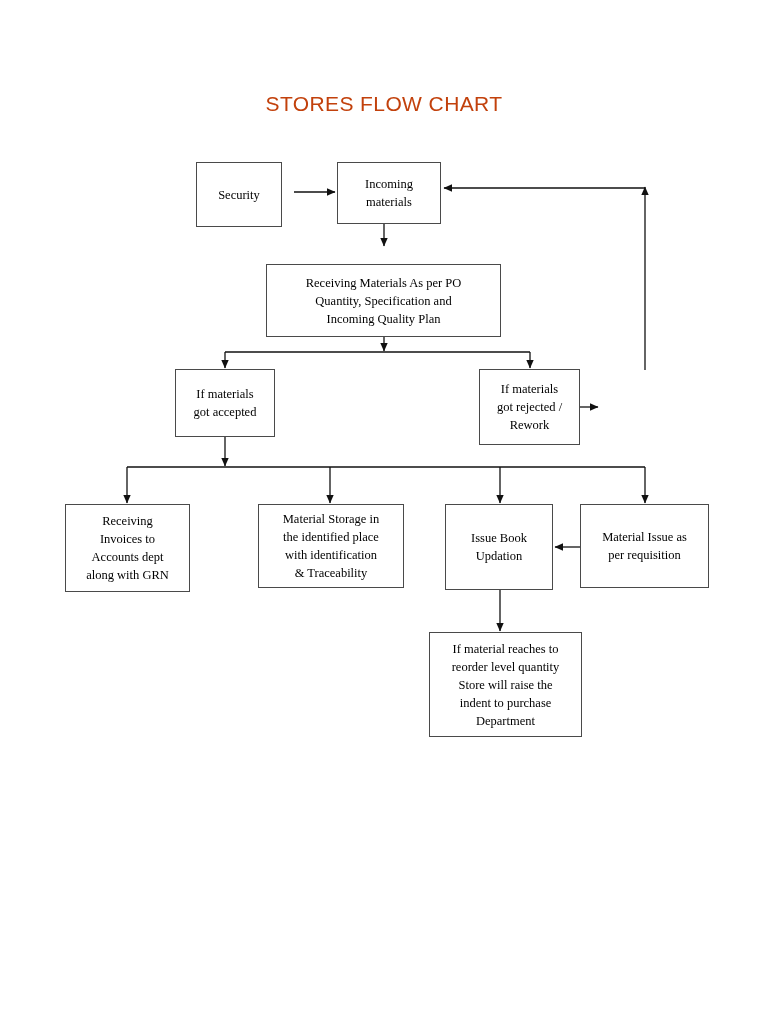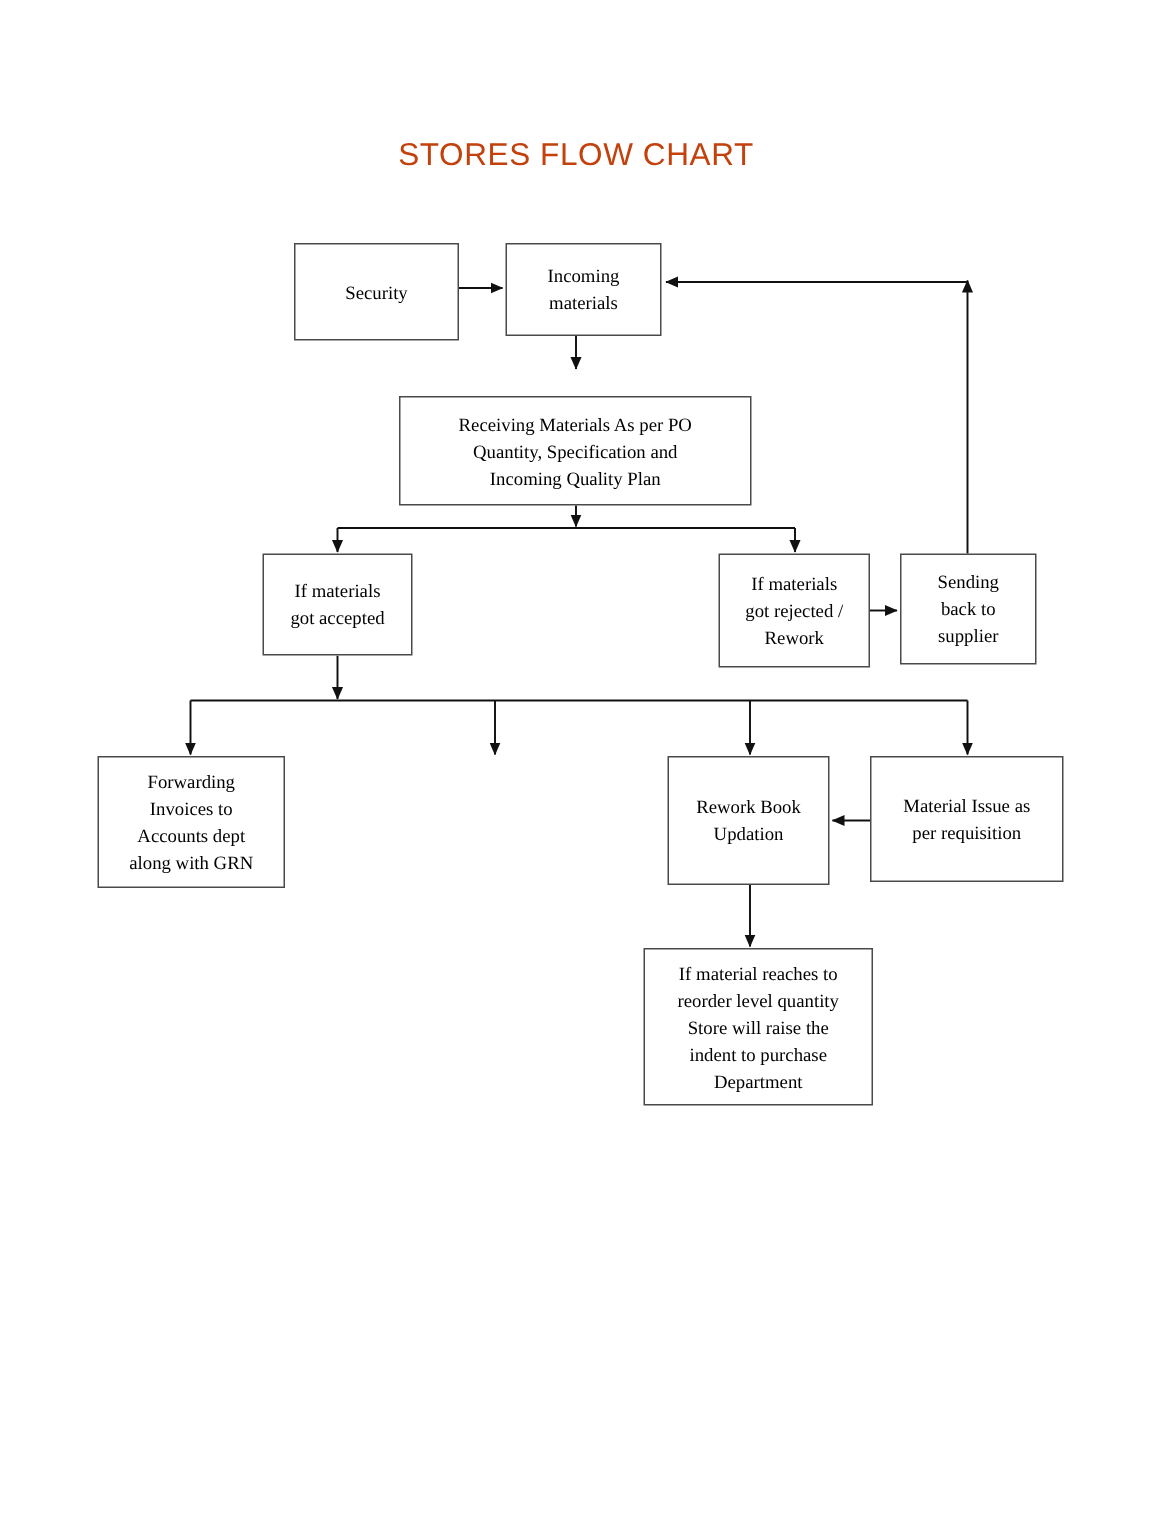--- a/index.html
+++ b/index.html
@@ -112,21 +112,21 @@
       <line x1="500" y1="467" x2="500" y2="503" marker-end="url(#ah-d)"></line>
       <line x1="645" y1="467" x2="645" y2="503" marker-end="url(#ah-d)"></line>
 
       <line x1="580" y1="547" x2="555" y2="547" marker-end="url(#ah-l)"></line>
 
       <line x1="500" y1="590" x2="500" y2="631" marker-end="url(#ah-d)"></line>
 
     </g>
   </svg>
 
-  <div class="node" style="left:196px; top:162px; width:110px; height:65px;">
+  <div class="node" style="left:196px; top:162px; width:86px; height:65px;">
     <span class="node-text">Security</span>
   </div>
 
   <div class="node" style="left:337px; top:162px; width:104px; height:62px;justify-content:center;">
     <span class="node-text">Incoming
 materials</span>
   </div>
 
   <div class="node" style="left:266px; top:264px; width:235px; height:73px;">
     <span class="node-text">Receiving Materials As per PO
@@ -138,36 +138,37 @@
     <span class="node-text">If materials
 got accepted</span>
   </div>
 
   <div class="node" style="left:479px; top:369px; width:101px; height:76px;">
     <span class="node-text">If materials
 got rejected /
 Rework</span>
   </div>
 
-  <div class="node" style="left:600px; top:369px; width:91px; height:74px;">
-    <span class="node-text">Sending
-back to
-supplier</span>
-  </div>
 
   <div class="node" style="left:65px; top:504px; width:125px; height:88px;">
-    <span class="node-text">Forwarding
+    <span class="node-text">Receiving
 Invoices to
 Accounts dept
 along with GRN</span>
   </div>
 
+  <div class="node" style="left:258px; top:504px; width:146px; height:84px;">
+    <span class="node-text">Material Storage in
+the identified place
+with identification
+&amp; Traceability</span>
+  </div>
 
   <div class="node" style="left:445px; top:504px; width:108px; height:86px;">
-    <span class="node-text">Rework Book
+    <span class="node-text">Issue Book
 Updation</span>
   </div>
 
   <div class="node" style="left:429px; top:632px; width:153px; height:105px;">
     <span class="node-text">If material reaches  to
 reorder  level quantity
 Store will raise the
 indent to purchase
 Department</span>
   </div>

